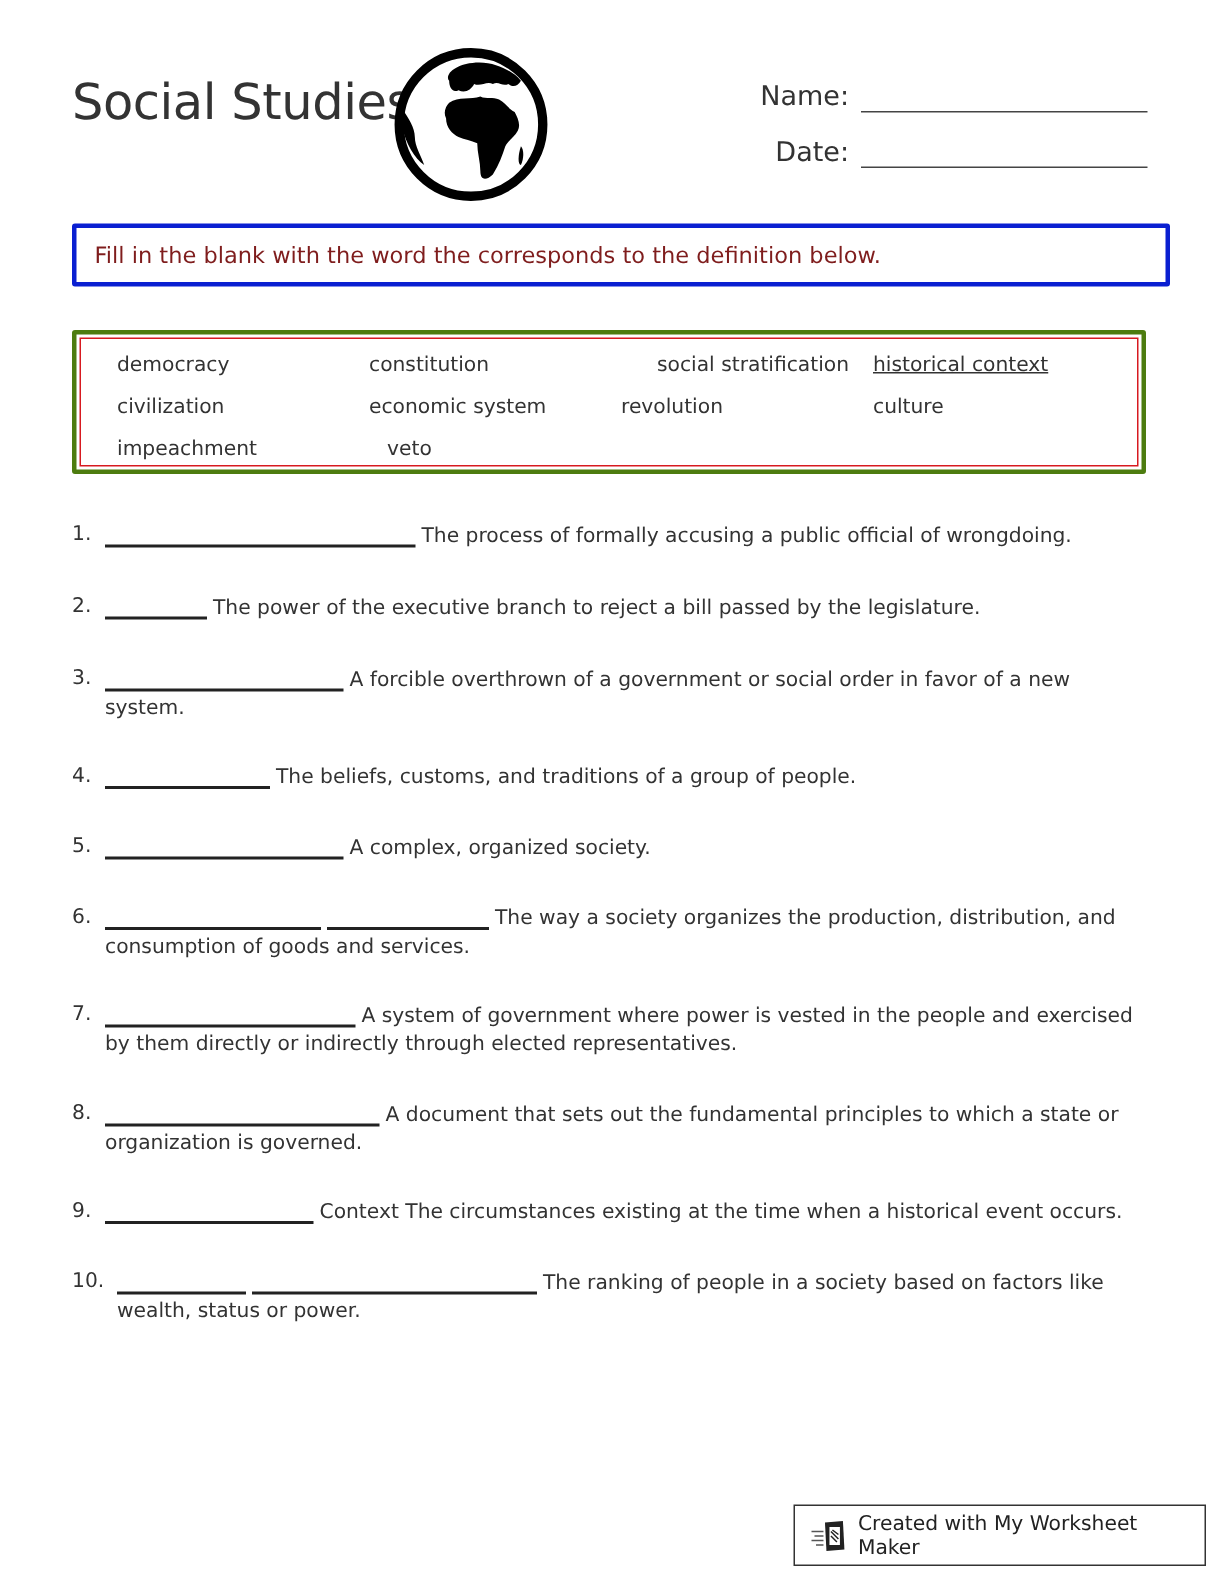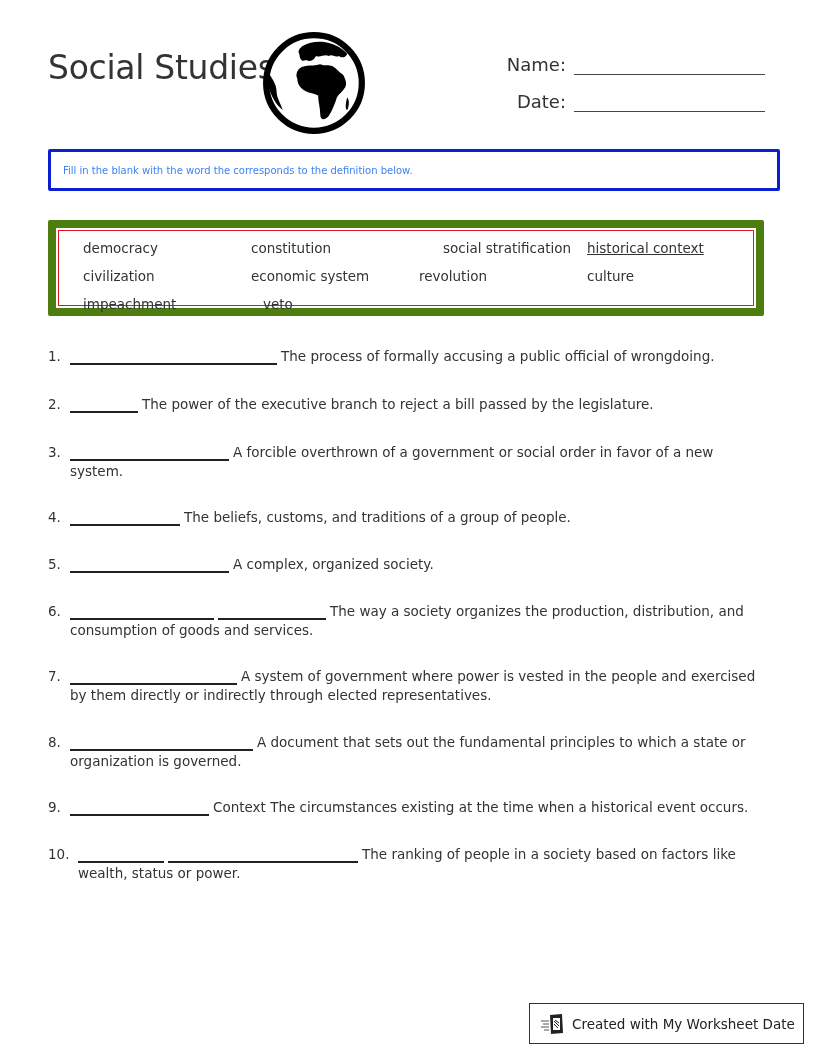--- a/index.html
+++ b/index.html
@@ -12,26 +12,26 @@
       font-size: 33px; color: #333; letter-spacing: -0.3px;
       font-family: "DejaVu Sans", sans-serif; font-weight: normal;
     }
     .globe { position: absolute; left: 262px; top: 31px; width: 104px; height: 104px; }
     .field-row { position: absolute; display: flex; align-items: flex-end; }
     .field-label { font-size: 18px; color: #333; text-align: right; width: 60px; }
     .field-line { width: 191px; border-bottom: 1.5px solid #444; height: 22px; margin-left: 8px; }
     .instructions {
       position: absolute; left: 48px; top: 149px; width: 714px; height: 36px;
       border: 3px solid #0a1fd1; border-radius: 2px;
-      font-size: 10px; color: #3b82f6; display: flex; align-items: center; padding-left: 12px;
+      font-size: 15px; color: #7f1d1d; display: flex; align-items: center; padding-left: 12px;
       box-sizing: content-box;
     }
     .wordbank {
       position: absolute; left: 48px; top: 220px; width: 716px; height: 96px;
-      border: 8px solid #4d7c0f; border-radius: 2px; box-sizing: border-box;
+      border: 3px solid #4d7c0f; border-radius: 2px; box-sizing: border-box;
     }
     .wordbank-inner {
       position: absolute; left: 2px; top: 2px; right: 2px; bottom: 2px;
       border: 1px solid #d71a20;
     }
     .word {
       position: absolute; font-size: 13.5px; color: #333; white-space: nowrap;
     }
     .q {
       position: absolute; left: 48px; width: 716px; font-size: 13.5px; color: #333; line-height: 19px;
@@ -143,14 +143,14 @@
 <div class="badge">
   <svg width="26" height="22" viewBox="0 0 26 22">
     <line x1="1" y1="8" x2="9" y2="8" stroke="#555" stroke-width="1"></line>
     <line x1="3" y1="11" x2="9" y2="11" stroke="#555" stroke-width="1"></line>
     <line x1="1" y1="14" x2="9" y2="14" stroke="#555" stroke-width="1"></line>
     <line x1="4" y1="17" x2="9" y2="17" stroke="#555" stroke-width="1"></line>
     <path d="M10 2 L22 1 L23 20 L11 21 Z" fill="#222"></path>
     <path d="M13 5 L20 5 L20 17 L13 17 Z" fill="#fff"></path>
     <path d="M14 8 L19 13 M14 11 L18 15 M15 7 L19 10" stroke="#222" stroke-width="1"></path>
   </svg>
-  <span>Created with My Worksheet Date</span>
+  <span>Created with My Worksheet Maker</span>
 </div>
 
 </body></html>

